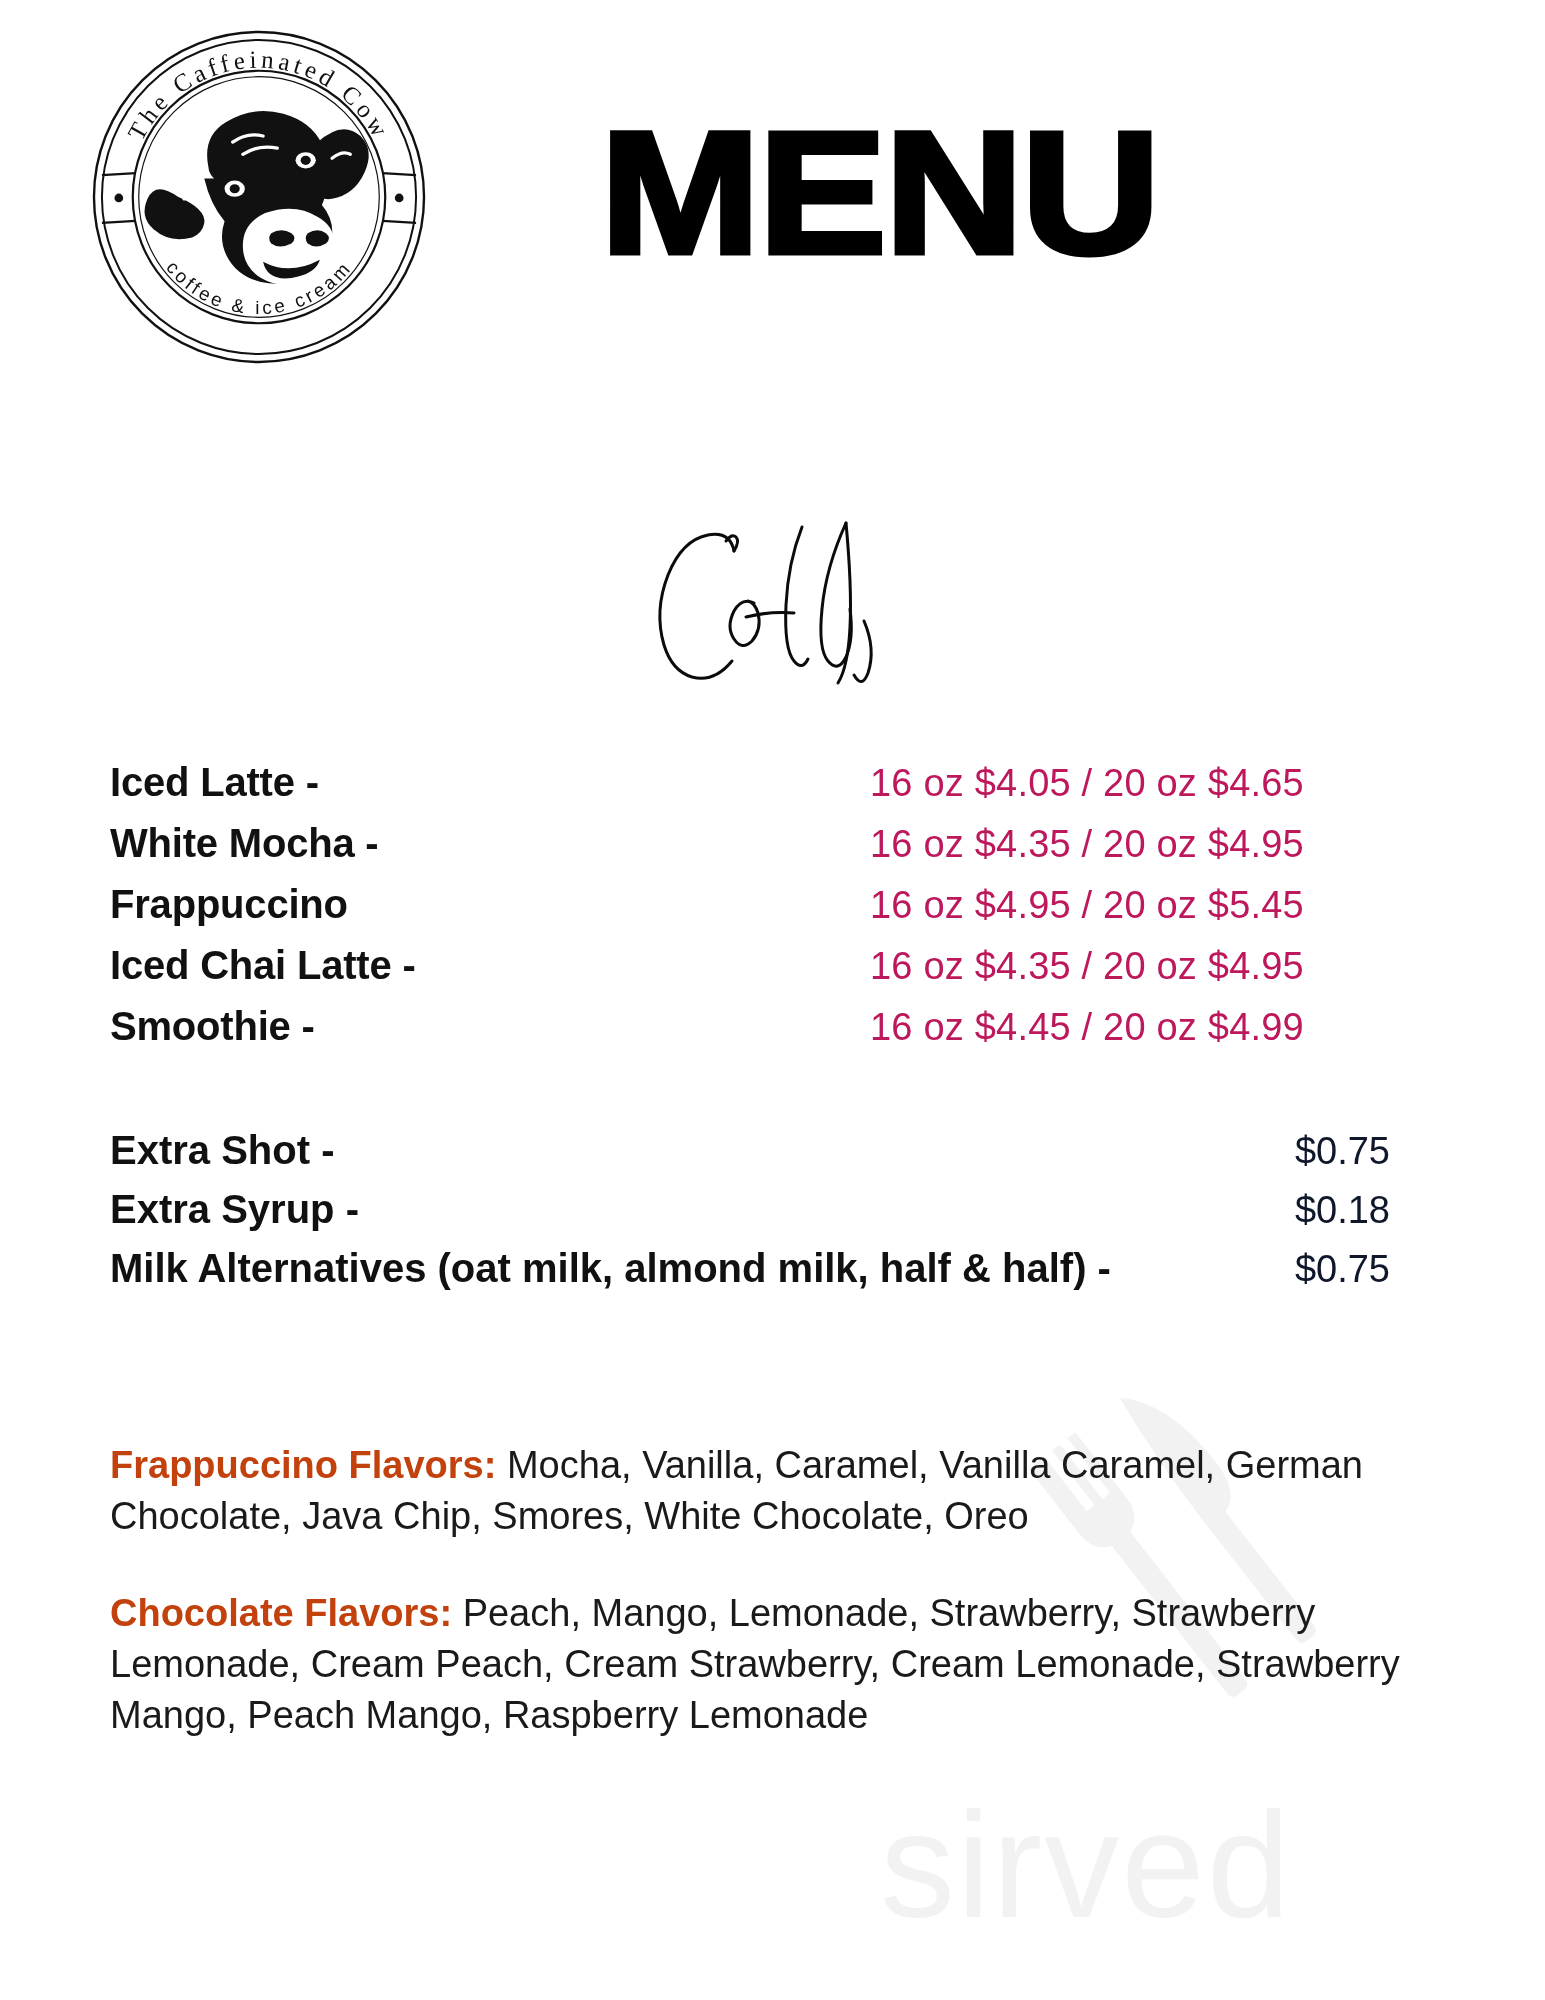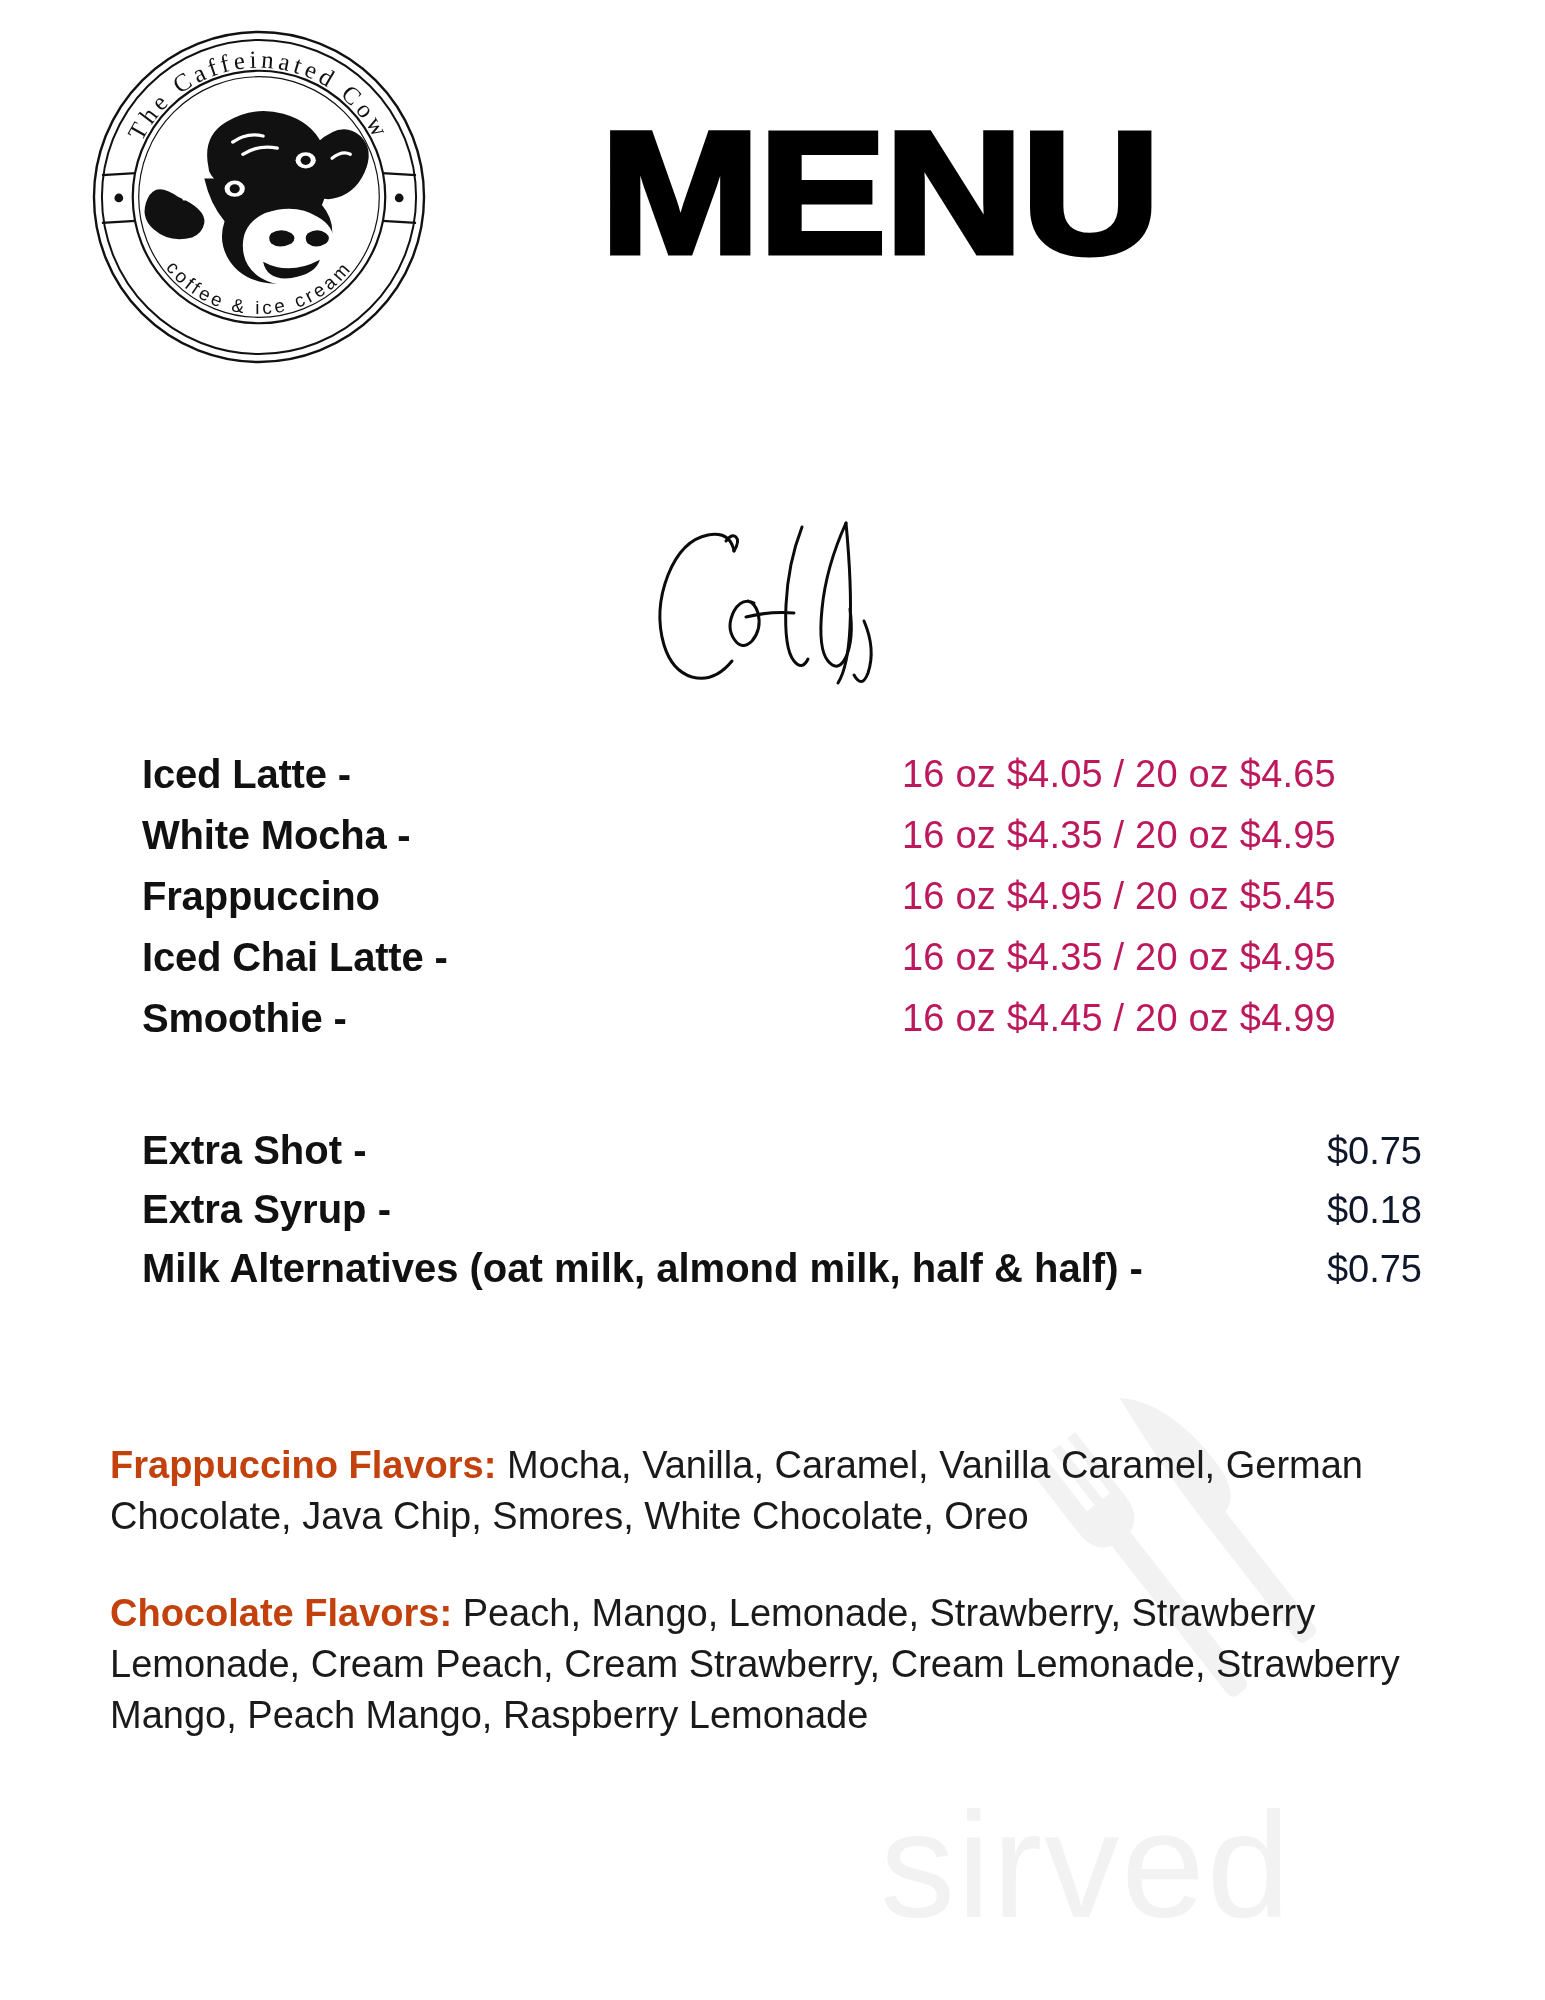--- a/index.html
+++ b/index.html
@@ -88,23 +88,22 @@
   
   .drinks {
     position: absolute;
     left: 110px;
     top: 744px;
     width: 1280px;
     z-index: 2;
   }
   .drink-row {
     display: flex;
-    align-items: center;
+    align-items: flex-end;
     height: 61px;
-    margin-left: 32px;
   }
   .drink-name {
     font-family: "Liberation Sans Narrow", "Liberation Sans", sans-serif;
     font-weight: 700;
     font-size: 40px;
     letter-spacing: -0.2px;
     color: #111111;
     white-space: nowrap;
     width: 760px;
     flex: 0 0 760px;
@@ -118,21 +117,20 @@
     letter-spacing: 0.2px;
   }
 
   
   .extras {
     position: absolute;
     left: 110px;
     top: 1128px;
     width: 1280px;
     z-index: 2;
-    margin-left: 32px;
   }
   .extra-row {
     display: flex;
     align-items: baseline;
     height: 59px;
   }
   .extra-name {
     font-family: "Liberation Sans Narrow", "Liberation Sans", sans-serif;
     font-weight: 700;
     font-size: 40px;

